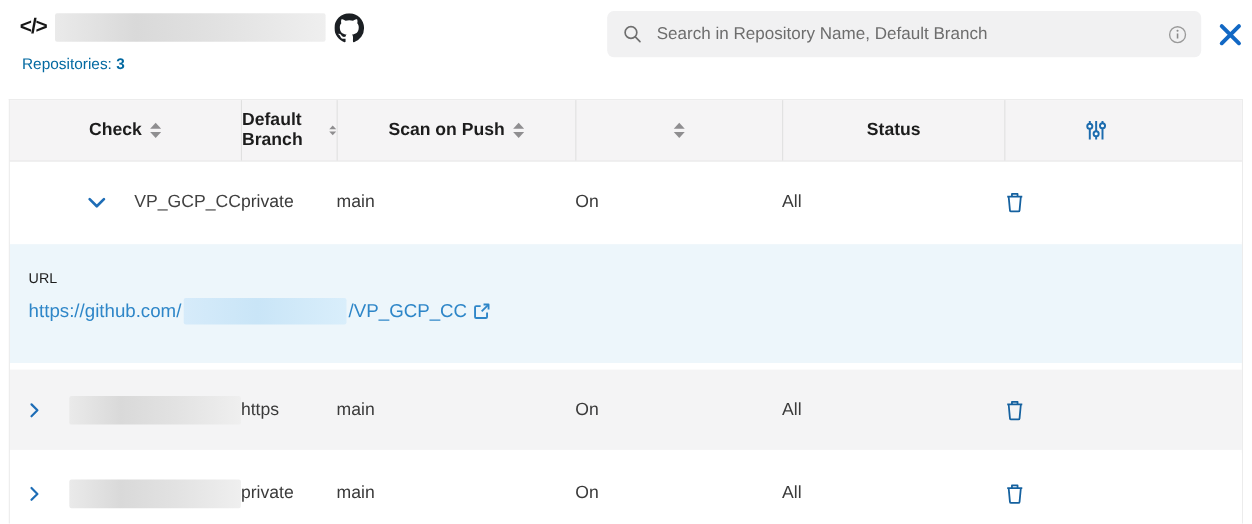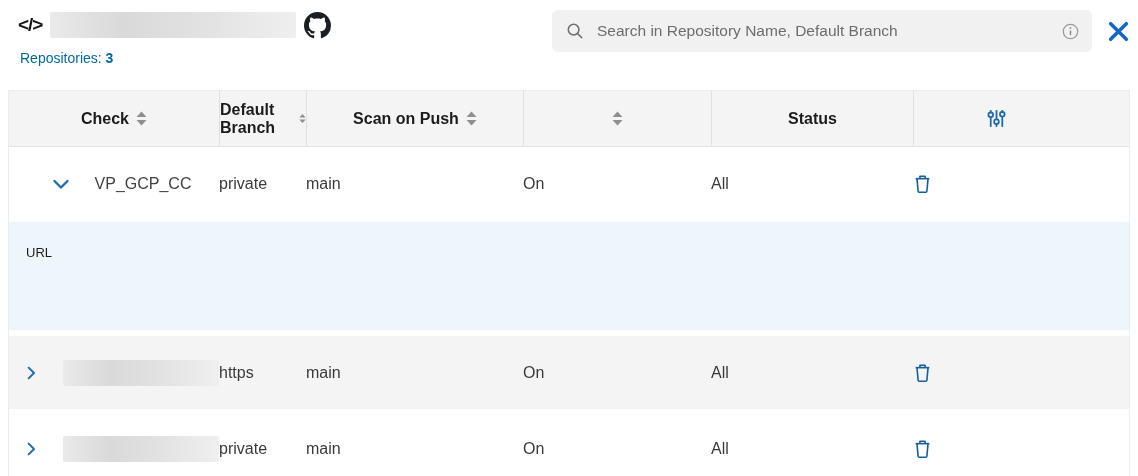--- a/index.html
+++ b/index.html
@@ -31,21 +31,21 @@
   .table { margin:20px 8px 0 8px; width:1122px; border:1px solid #ececec; border-bottom:none; }
   .grid-cols { display:grid; grid-template-columns:210px 87px 217px 188px 202px 165px 1fr; }
   .thead { height:56px; background:#f5f4f5; border-bottom:1px solid #e4e4e4; }
   .th { display:flex; align-items:center; justify-content:center; gap:7px;
         font-size:16px; font-weight:700; color:#1c1c1c; border-left:1px solid #e0e0e0; }
   .th:first-child { border-left:none; }
   .tr { height:73px; align-items:center; font-size:16px; color:#3a3a3a; background:#fff; }
   .tr.alt { background:#f4f4f5; }
   .tr.last { margin-top:3px; }
   .td { display:flex; align-items:center; }
-  .td-name { justify-content:center; padding-left:13px; gap:23px; color:#424242; }
+  .td-name { justify-content:flex-end; padding-left:13px; gap:23px; color:#424242; }
   .redacted-row-name { width:188px; height:26px; }
   .icon-btn { cursor:pointer; display:flex; align-items:center; }
 
   
   .detail-panel { margin-top:2px; margin-bottom:6px; height:108px; background:#edf6fb;
                   padding:23px 12px 0 17px; }
   .url-label { font-size:13px; color:#1d1d1d; }
   .url-row { margin-top:11px; }
   .url-link { display:inline-flex; align-items:center; font-size:17px; color:#2e86c8;
               text-decoration:none; cursor:pointer; }
@@ -163,20 +163,34 @@
           <path d="M2.8 5.9 H17.2"></path>
           <path d="M7.3 5.9 V3.4 H12.7 V5.9"></path>
         </g>
       </svg>
     </div>
     <div class="td"></div>
   </div>
 
   <div class="detail-panel">
     <div class="url-label">URL</div>
+    <div class="url-row">
+      <a class="url-link">
+        <span>https://github.com/</span>
+        <span class="redacted-url"></span>
+        <span>/VP_GCP_CC</span>
+        <svg class="ext-icon" width="18" height="18" viewBox="0 0 17 17">
+          <g stroke="#2e86c8" stroke-width="1.6" fill="none" stroke-linejoin="round">
+            <path d="M13 9.5 V13.3 Q13 14.3 12 14.3 H3.7 Q2.7 14.3 2.7 13.3 V5 Q2.7 4 3.7 4 H7.5"></path>
+            <path d="M10 2.7 H14.3 V7"></path>
+            <path d="M14 3 L8.4 8.6"></path>
+          </g>
+        </svg>
+      </a>
+    </div>
   </div>
 
   <div class="tr alt grid-cols">
     <div class="td td-name">
       <svg class="icon-btn" width="22" height="22" viewBox="0 0 22 22">
         <path d="M8 4.5 L14.5 11 L8 17.5" fill="none" stroke="#1e6db6" stroke-width="2.4" stroke-linecap="round" stroke-linejoin="round"></path>
       </svg>
       <span class="redacted redacted-row-name"></span>
     </div>
     <div class="td">

